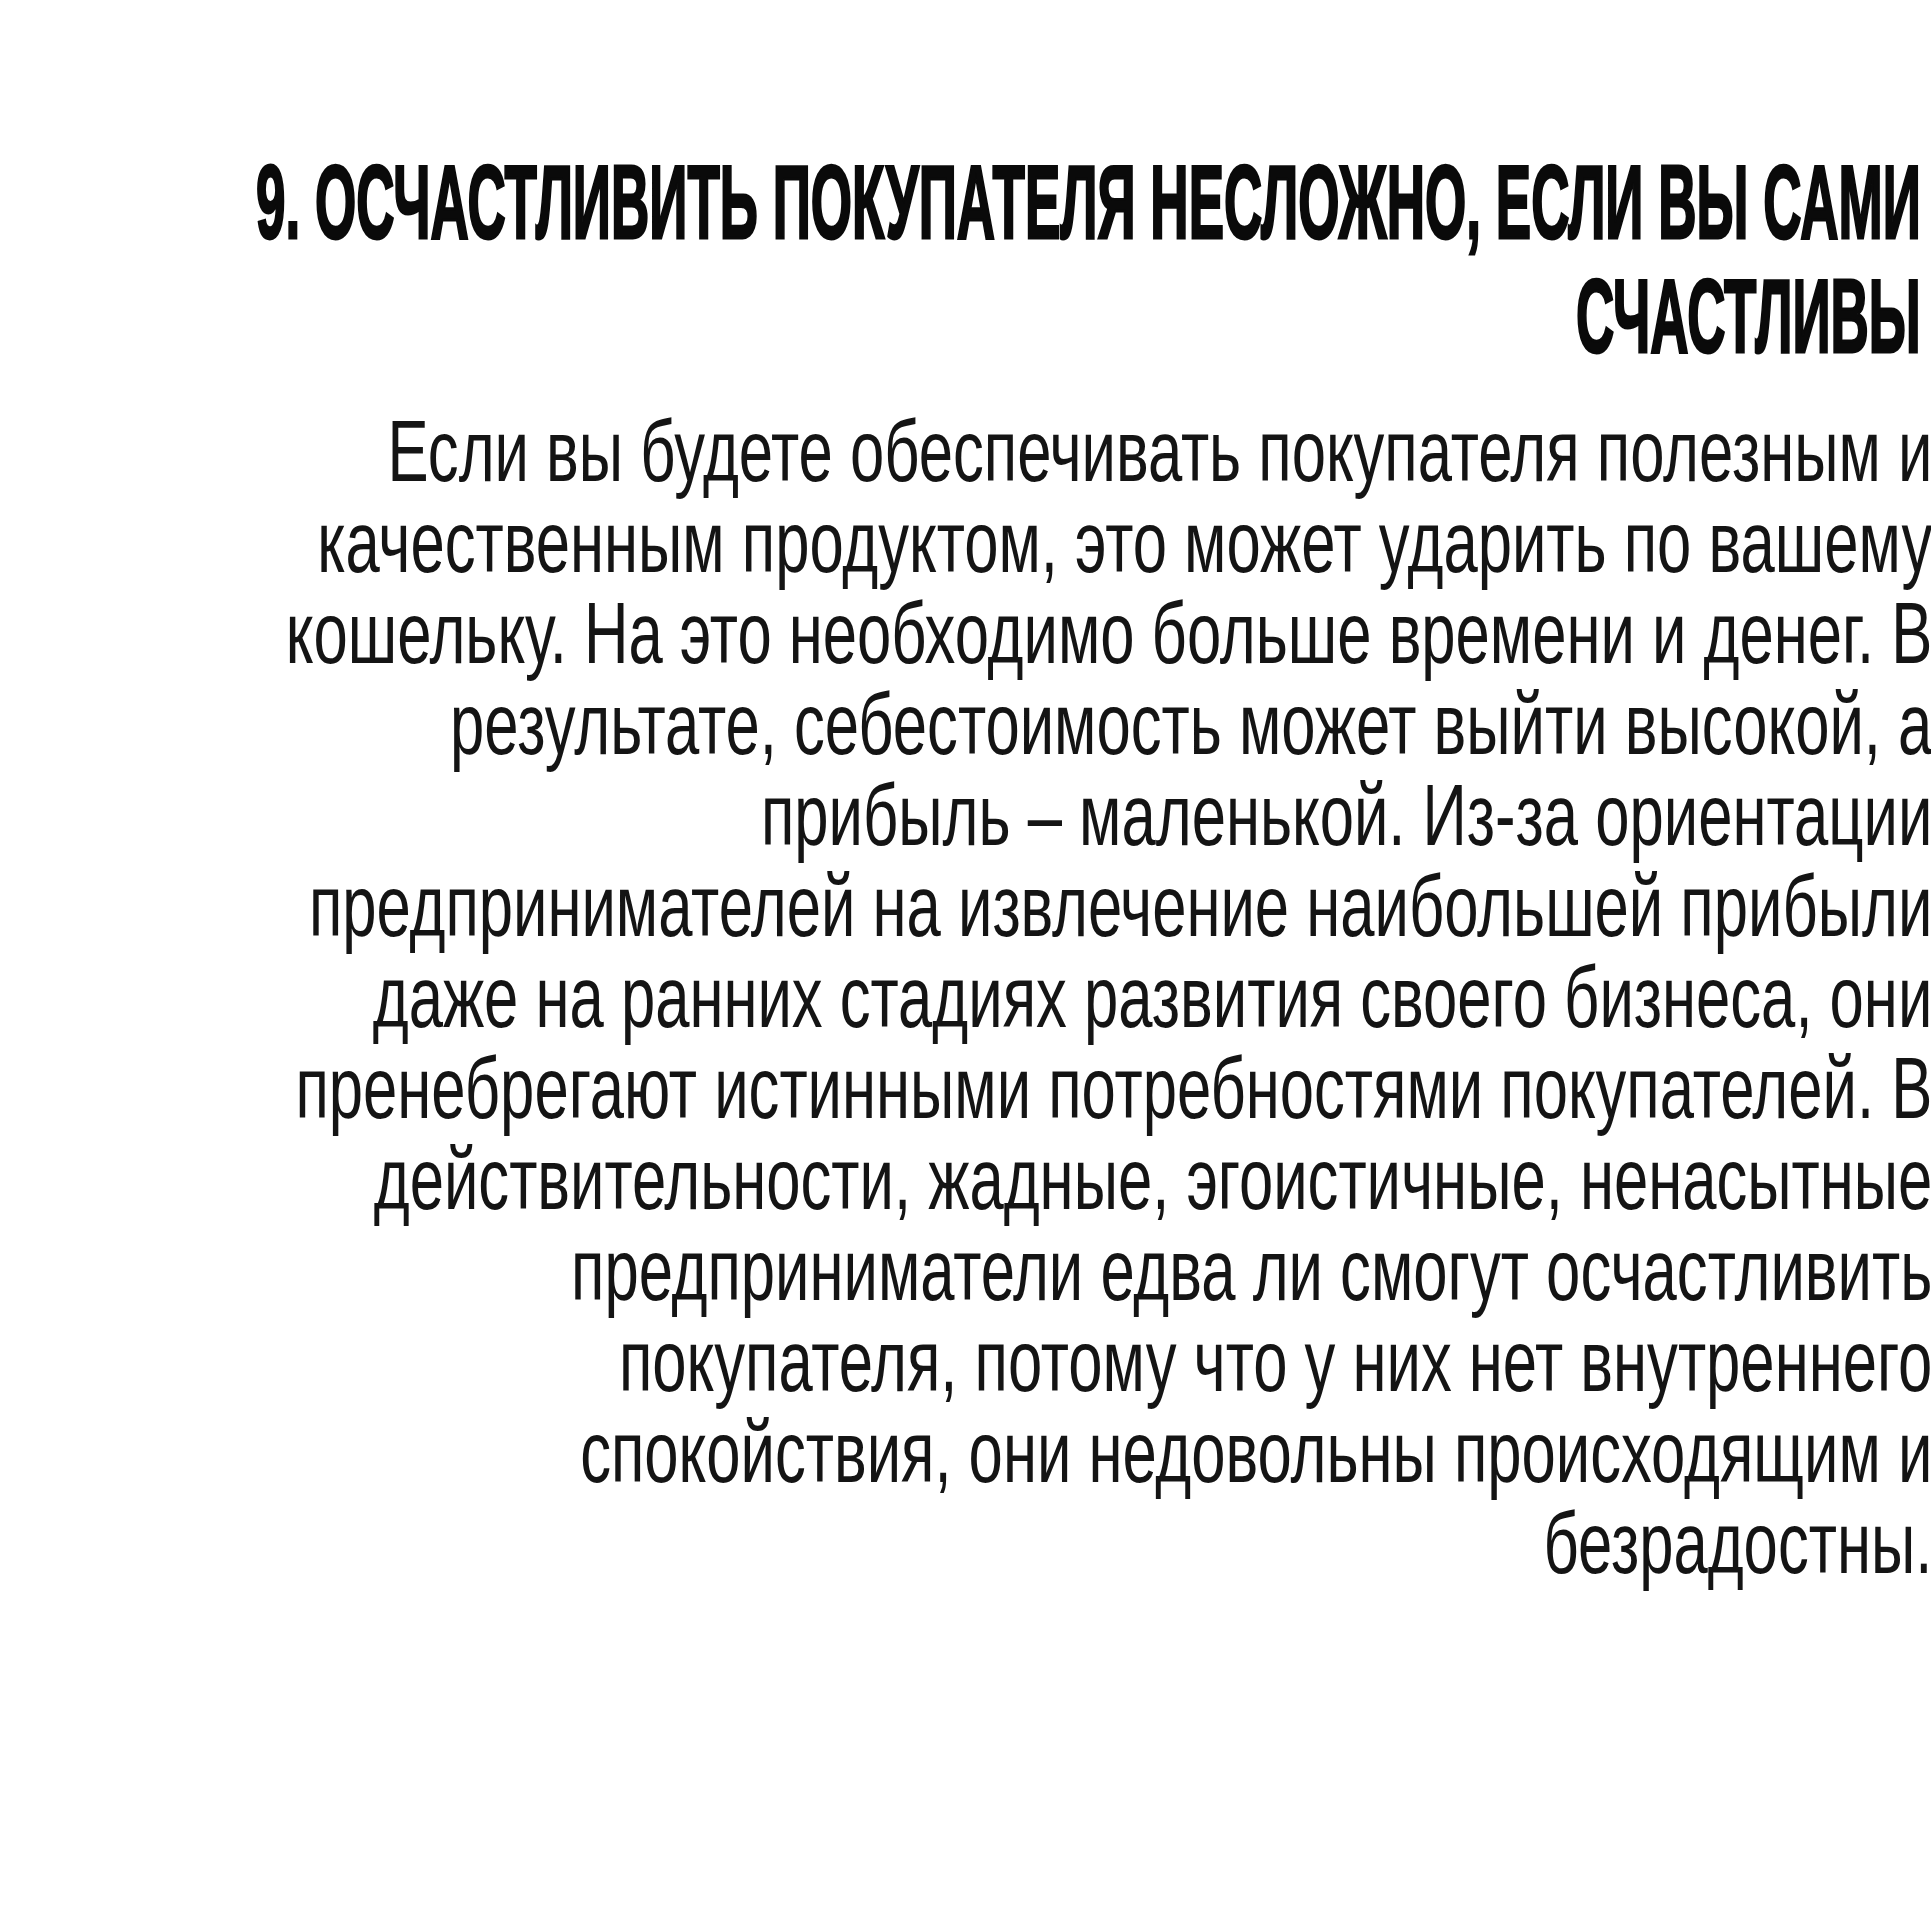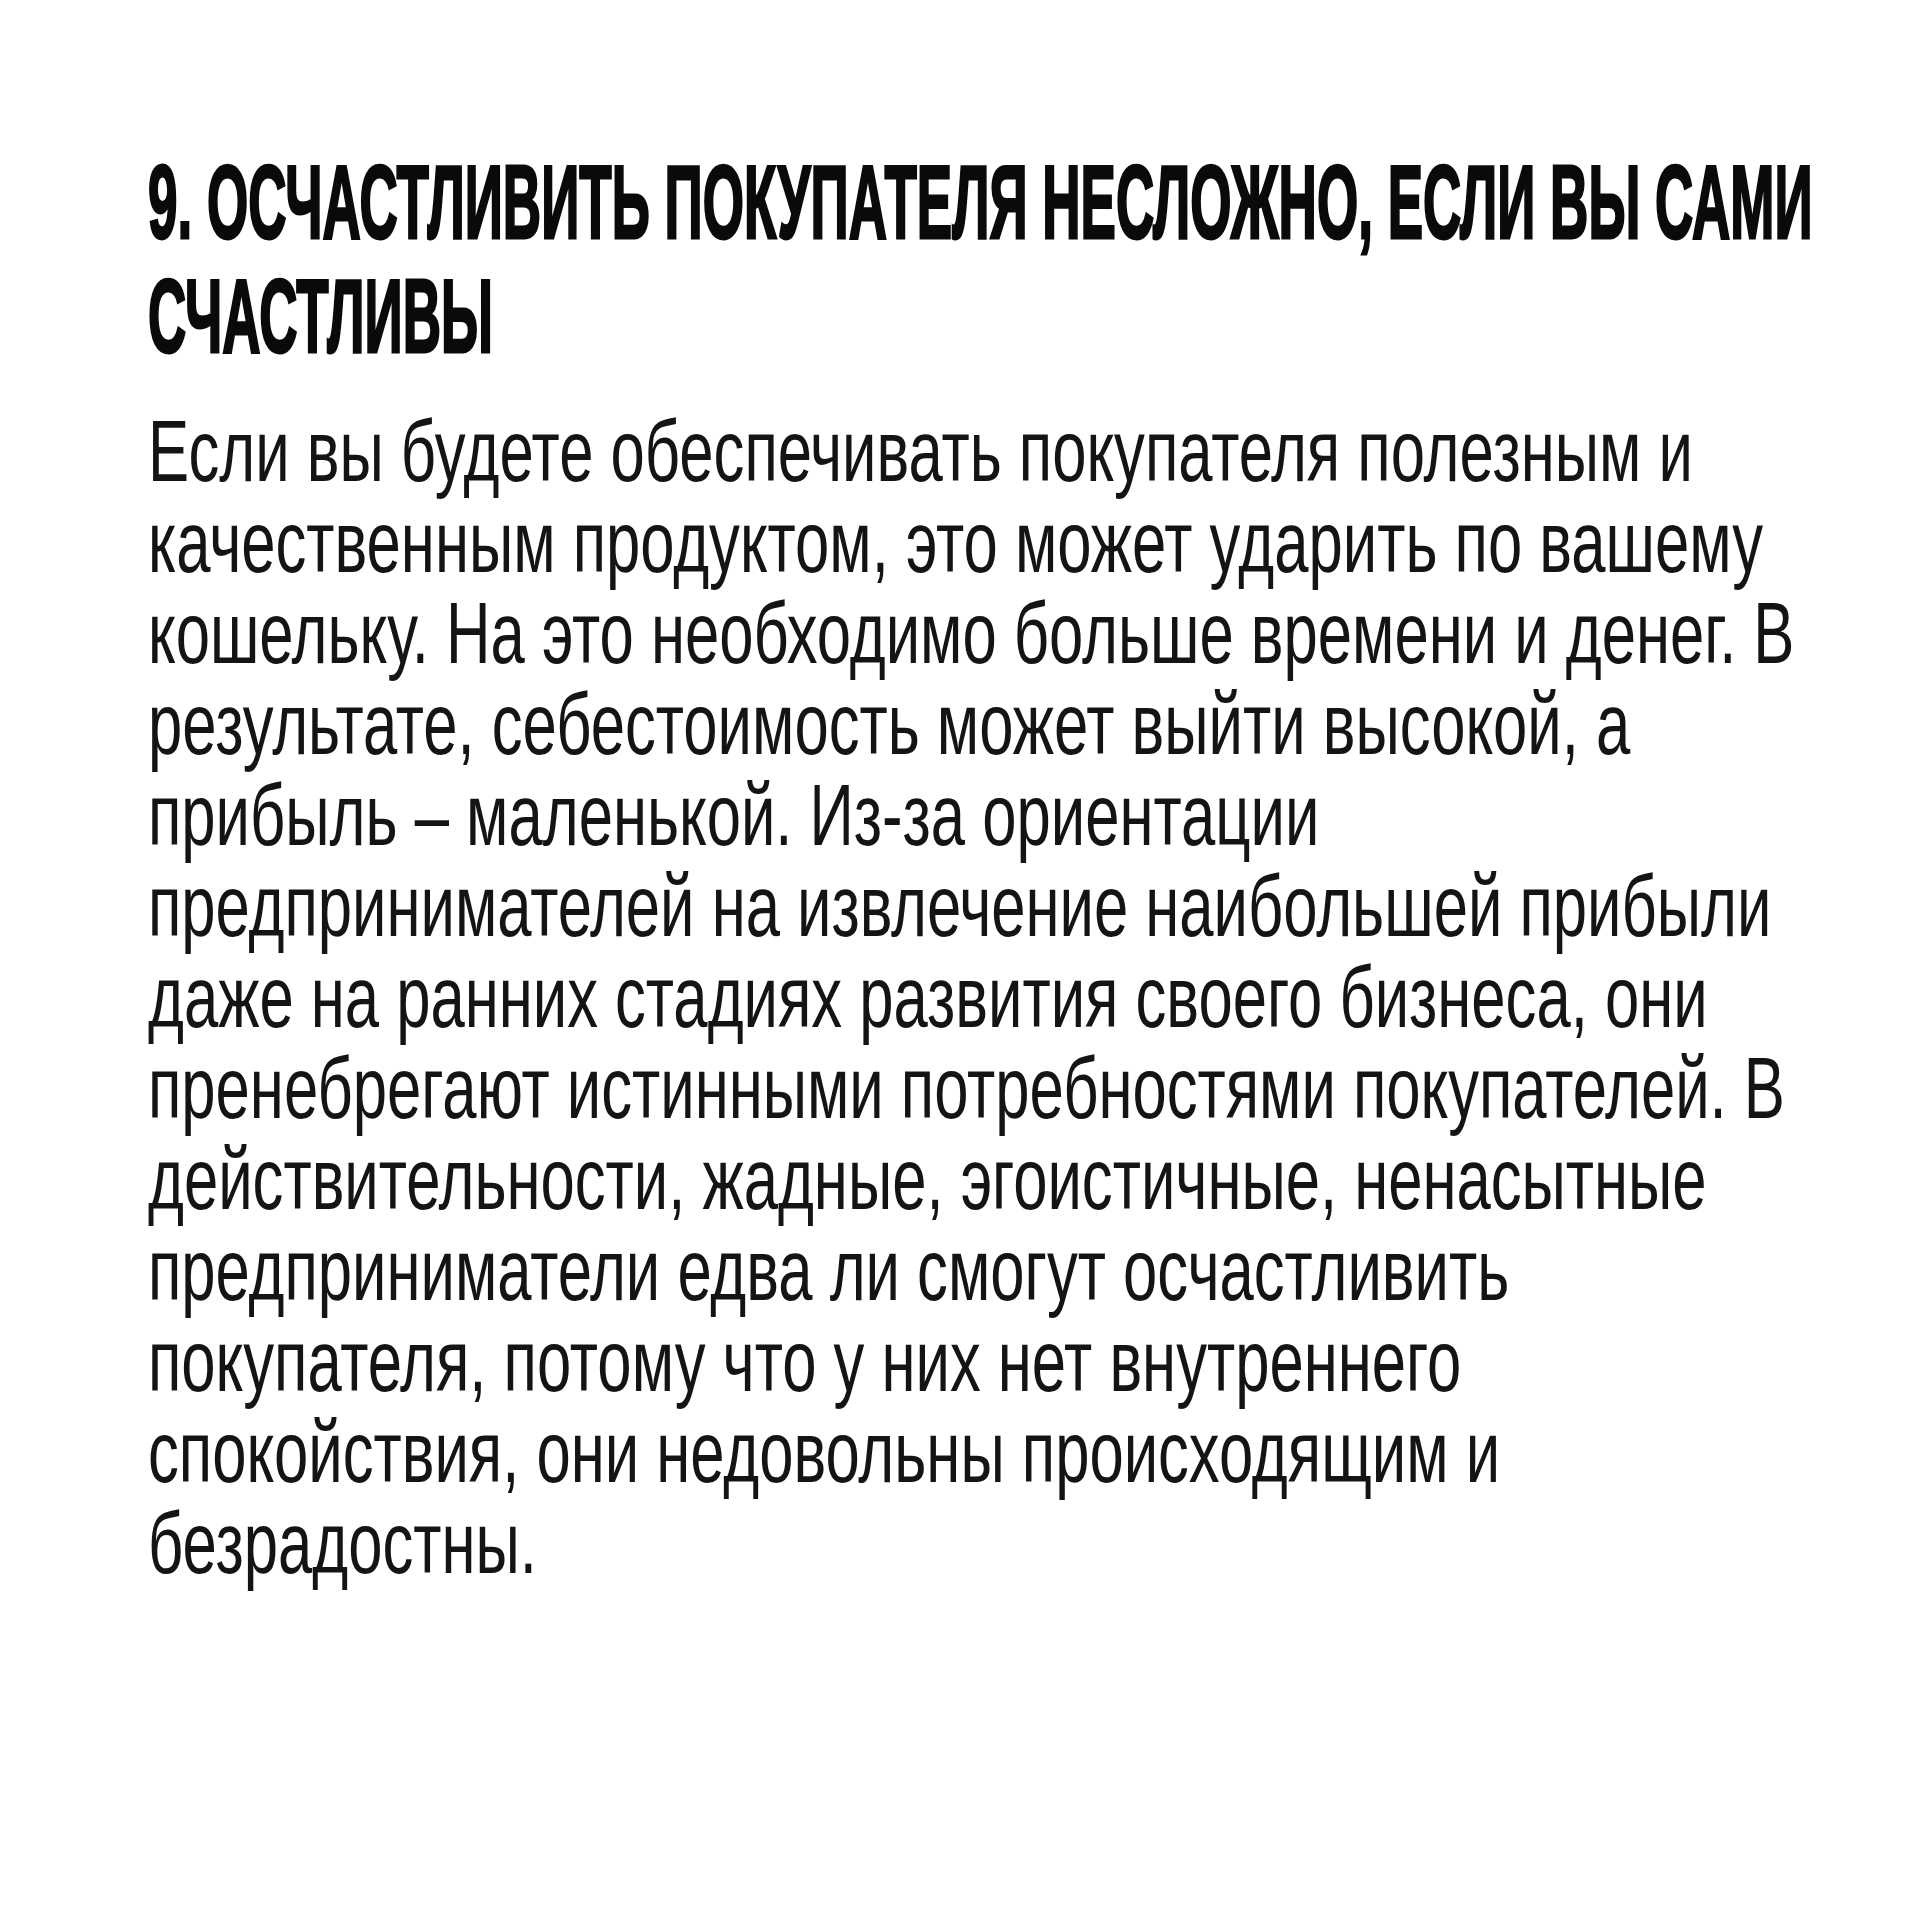--- a/index.html
+++ b/index.html
@@ -7,20 +7,21 @@
     padding: 0;
     background: #ffffff;
   }
   .page {
     position: relative;
     width: 1931px;
     height: 1931px;
     background: #ffffff;
     overflow: hidden;
     font-family: "Liberation Sans", sans-serif;
+    text-align: right;
   }
   
   .heading {
     position: absolute;
     left: 148px;
     top: 145px;
     margin: 0;
     width: 3476px;
     color: #0a0a0a;
     font-family: "Liberation Sans", sans-serif;

